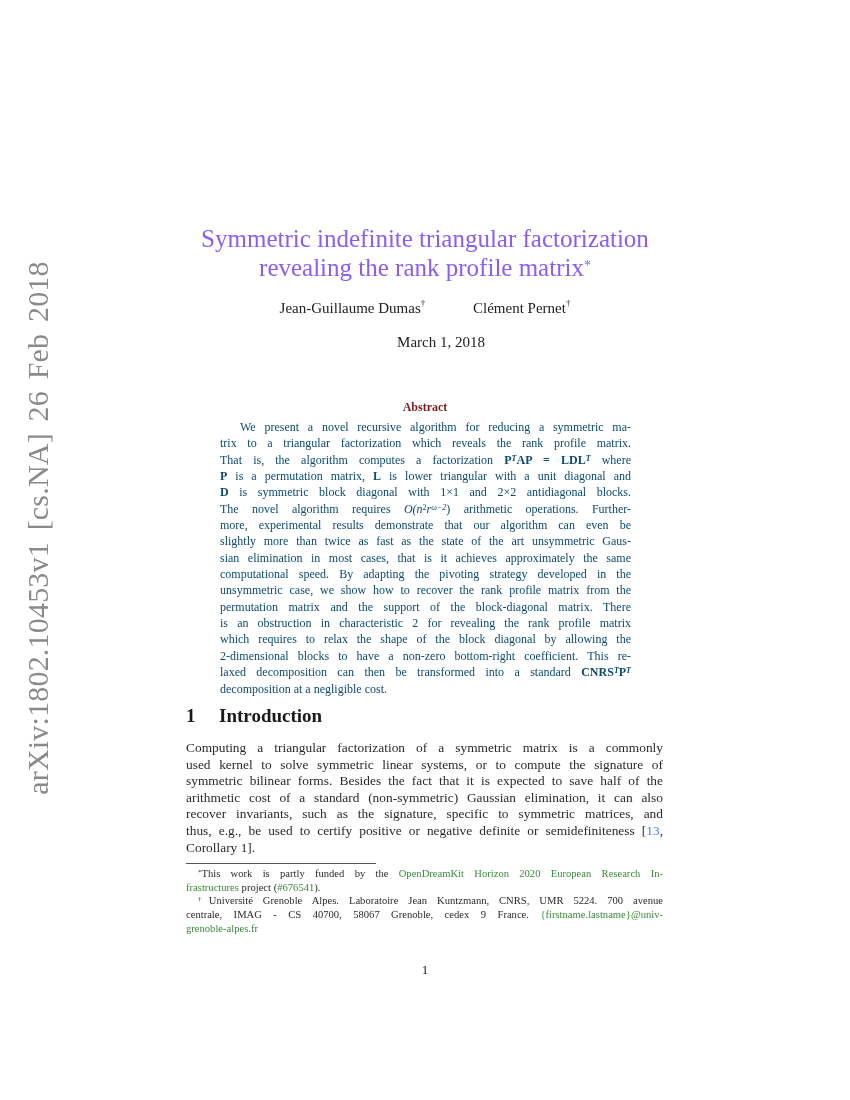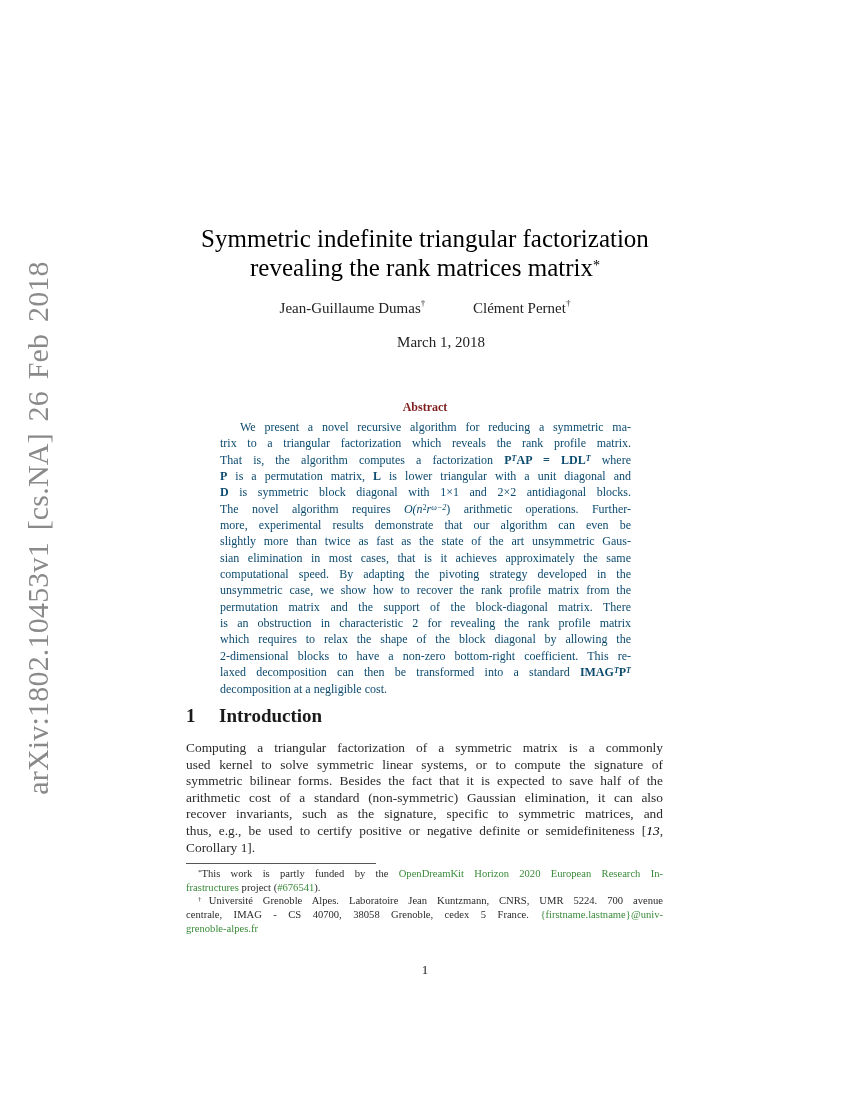--- a/index.html
+++ b/index.html
@@ -35,21 +35,21 @@
       word-spacing: 4px;
     }
     .title {
       position: absolute;
       left: 0;
       width: 850px;
       top: 224px;
       text-align: center;
       font-size: 25px;
       line-height: 29px;
-      color: #000000;
+      color: #8b5cf6;
     }
     .title sup { font-size: 14px; vertical-align: top; position: relative; top: -2px; }
     .authors {
       position: absolute;
       left: 0;
       width: 850px;
       top: 300px;
       text-align: center;
       font-size: 15px;
       color: #222;
@@ -114,21 +114,21 @@
       color: #2a2a2a;
     }
     .intro-body .line {
       display: block;
       text-align: justify;
       text-align-last: justify;
       white-space: nowrap;
       height: 16.6px;
     }
     .intro-body .line.last { text-align-last: left; }
-    .cite { color: #000000; font-style: italic; }
+    .cite { color: #3b82f6; }
     .footnote-rule {
       position: absolute;
       left: 186px;
       top: 863px;
       width: 190px;
       height: 1px;
       background: #555;
     }
     .footnotes {
       position: absolute;
@@ -166,21 +166,21 @@
   </style>
 </head>
 <body>
 
 <div class="arxiv-stamp">
   <span>arXiv:1802.10453v1  [cs.NA]  26 Feb 2018</span>
 </div>
 
 <div class="title">
   <div>Symmetric indefinite triangular factorization</div>
-  <div><span>revealing the rank matrices matrix</span><sup>*</sup></div>
+  <div><span>revealing the rank profile matrix</span><sup>*</sup></div>
 </div>
 
 <div class="authors">
   <span class="author"><span>Jean-Guillaume Dumas</span><sup>†</sup></span>
   <span class="author"><span>Clément Pernet</span><sup>†</sup></span>
 </div>
 
 <div class="date">March 1, 2018</div>
 
 <div class="abstract-heading">Abstract</div>
@@ -194,21 +194,21 @@
   <span class="line"><span>The novel algorithm requires </span><span class="math"><span class="ital">O</span><span class="ital">(n</span><sup>2</sup><span class="ital">r</span><sup class="ital">ω−2</sup><span>)</span></span><span> arithmetic operations. Further-</span></span>
   <span class="line">more, experimental results demonstrate that our algorithm can even be</span>
   <span class="line">slightly more than twice as fast as the state of the art unsymmetric Gaus-</span>
   <span class="line">sian elimination in most cases, that is it achieves approximately the same</span>
   <span class="line">computational speed. By adapting the pivoting strategy developed in the</span>
   <span class="line">unsymmetric case, we show how to recover the rank profile matrix from the</span>
   <span class="line">permutation matrix and the support of the block-diagonal matrix. There</span>
   <span class="line">is an obstruction in characteristic 2 for revealing the rank profile matrix</span>
   <span class="line">which requires to relax the shape of the block diagonal by allowing the</span>
   <span class="line">2-dimensional blocks to have a non-zero bottom-right coefficient. This re-</span>
-  <span class="line"><span>laxed decomposition can then be transformed into a standard </span><span class="math bold"><span>IMAG</span><sup class="ital">T</sup><span>P</span><sup class="ital">T</sup></span></span>
+  <span class="line"><span>laxed decomposition can then be transformed into a standard </span><span class="math bold"><span>CNRS</span><sup class="ital">T</sup><span>P</span><sup class="ital">T</sup></span></span>
   <span class="line last">decomposition at a negligible cost.</span>
 </div>
 
 <div class="section-heading">
   <span class="num">1</span><span>Introduction</span>
 </div>
 
 <div class="intro-body">
   <span class="line">Computing a triangular factorization of a symmetric matrix is a commonly</span>
   <span class="line">used kernel to solve symmetric linear systems, or to compute the signature of</span>
@@ -217,17 +217,17 @@
   <span class="line">recover invariants, such as the signature, specific to symmetric matrices, and</span>
   <span class="line"><span>thus, e.g., be used to certify positive or negative definite or semidefiniteness [</span><a class="cite">13</a><span>,</span></span>
   <span class="line last">Corollary 1].</span>
 </div>
 
 <div class="footnote-rule"></div>
 <div class="footnotes">
   <span class="line indent"><sup>*</sup><span>This work is partly funded by the </span><a class="link-green">OpenDreamKit Horizon 2020 European Research In-</a></span>
   <span class="line last"><a class="link-green">frastructures</a><span> project (</span><a class="link-green">#676541</a><span>).</span></span>
   <span class="line indent"><sup>†</sup><span>Université Grenoble Alpes. Laboratoire Jean Kuntzmann, CNRS, UMR 5224. 700 avenue</span></span>
-  <span class="line"><span>centrale, IMAG - CS 40700, 38058 Grenoble, cedex 5 France.  </span><a class="link-green">{firstname.lastname}@univ-</a></span>
+  <span class="line"><span>centrale, IMAG - CS 40700, 58067 Grenoble, cedex 9 France.  </span><a class="link-green">{firstname.lastname}@univ-</a></span>
   <span class="line last"><a class="link-green">grenoble-alpes.fr</a></span>
 </div>
 
 <div class="page-number">1</div>
 
 </body></html>

